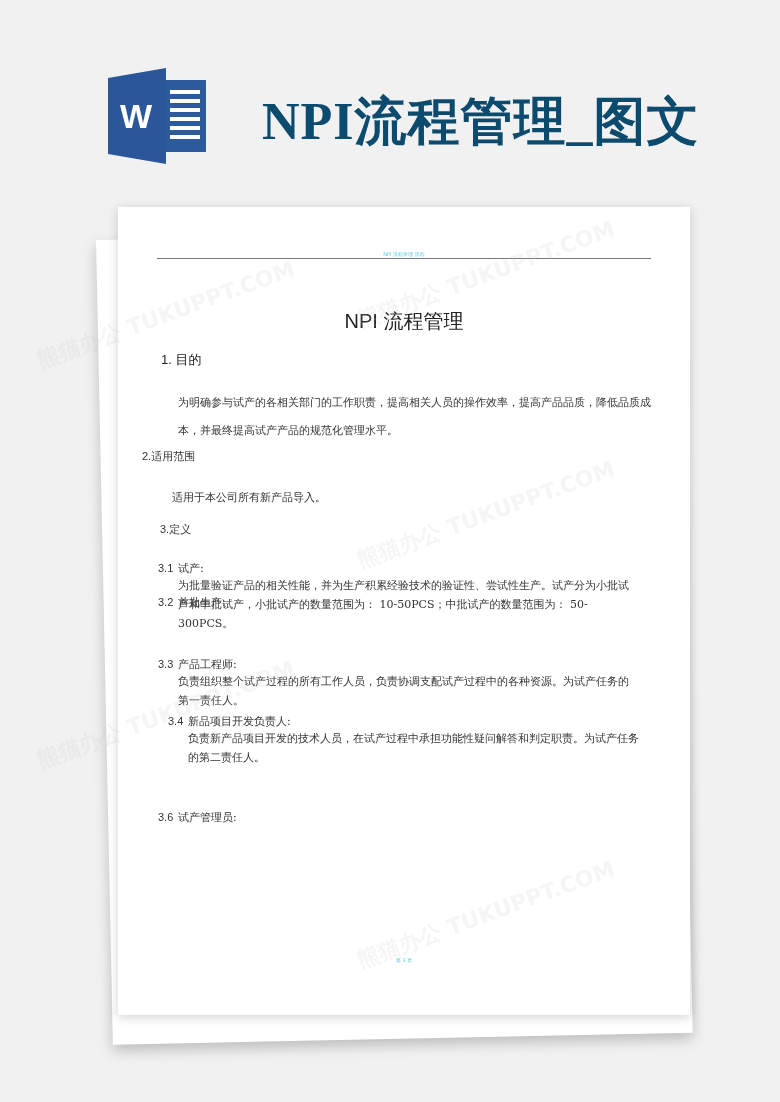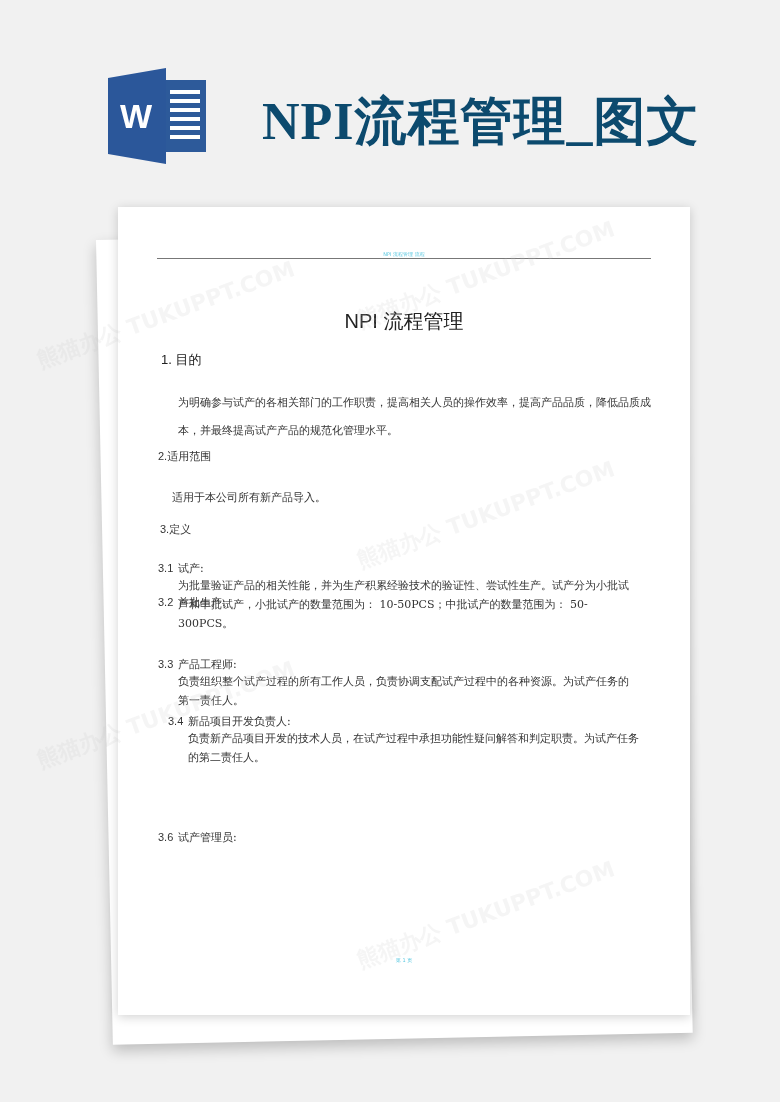--- a/index.html
+++ b/index.html
@@ -45,41 +45,41 @@
 
 <div class="sheet">
   <div class="hdr-text">NPI 流程管理 流程</div>
   <div class="hdr-line"></div>
 
   <div class="doc-title">NPI 流程管理</div>
 
   <div class="h1">1.  目的</div>
   <div class="p" style="left:60px;top:182px;width:480px;">为明确参与试产的各相关部门的工作职责，提高相关人员的操作效率，提高产品品质，降低品质成本，并最终提高试产产品的规范化管理水平。</div>
 
-  <div class="sec" style="left:40px;top:242px;">2.适用范围</div>
+  <div class="sec" style="left:24px;top:242px;">2.适用范围</div>
   <div class="p" style="left:54px;top:277px;">适用于本公司所有新产品导入。</div>
 
   <div class="sec" style="left:42px;top:315px;">3.定义</div>
 
   <div class="def" style="top:354px;">
     <span class="num">3.1</span><span>试产:</span>
     <div class="body">为批量验证产品的相关性能，并为生产积累经验技术的验证性、尝试性生产。试产分为小批试产和中批试产，小批试产的数量范围为：  10-50PCS；中批试产的数量范围为：  50-300PCS。</div>
   </div>
   <div class="def" style="top:388px;">
     <span class="num">3.2</span><span>首批生产:</span>
   </div>
   <div class="def" style="top:450px;">
     <span class="num">3.3</span><span>产品工程师:</span>
     <div class="body">负责组织整个试产过程的所有工作人员，负责协调支配试产过程中的各种资源。为试产任务的第一责任人。</div>
   </div>
   <div class="def" style="top:507px;margin-left:10px;">
     <span class="num">3.4</span><span>新品项目开发负责人:</span>
     <div class="body">负责新产品项目开发的技术人员，在试产过程中承担功能性疑问解答和判定职责。为试产任务的第二责任人。</div>
   </div>
-  <div class="def" style="top:603px;margin-top:20px;">
+  <div class="def" style="top:603px;">
     <span class="num">3.6</span><span>试产管理员:</span>
   </div>
 
   <div class="footer-text">第 1 页</div>
 </div>
 
 <div class="wm" style="left:30px;top:300px;">熊猫办公 TUKUPPT.COM</div>
 <div class="wm" style="left:350px;top:260px;">熊猫办公 TUKUPPT.COM</div>
 <div class="wm" style="left:350px;top:500px;">熊猫办公 TUKUPPT.COM</div>
 <div class="wm" style="left:30px;top:700px;">熊猫办公 TUKUPPT.COM</div>

